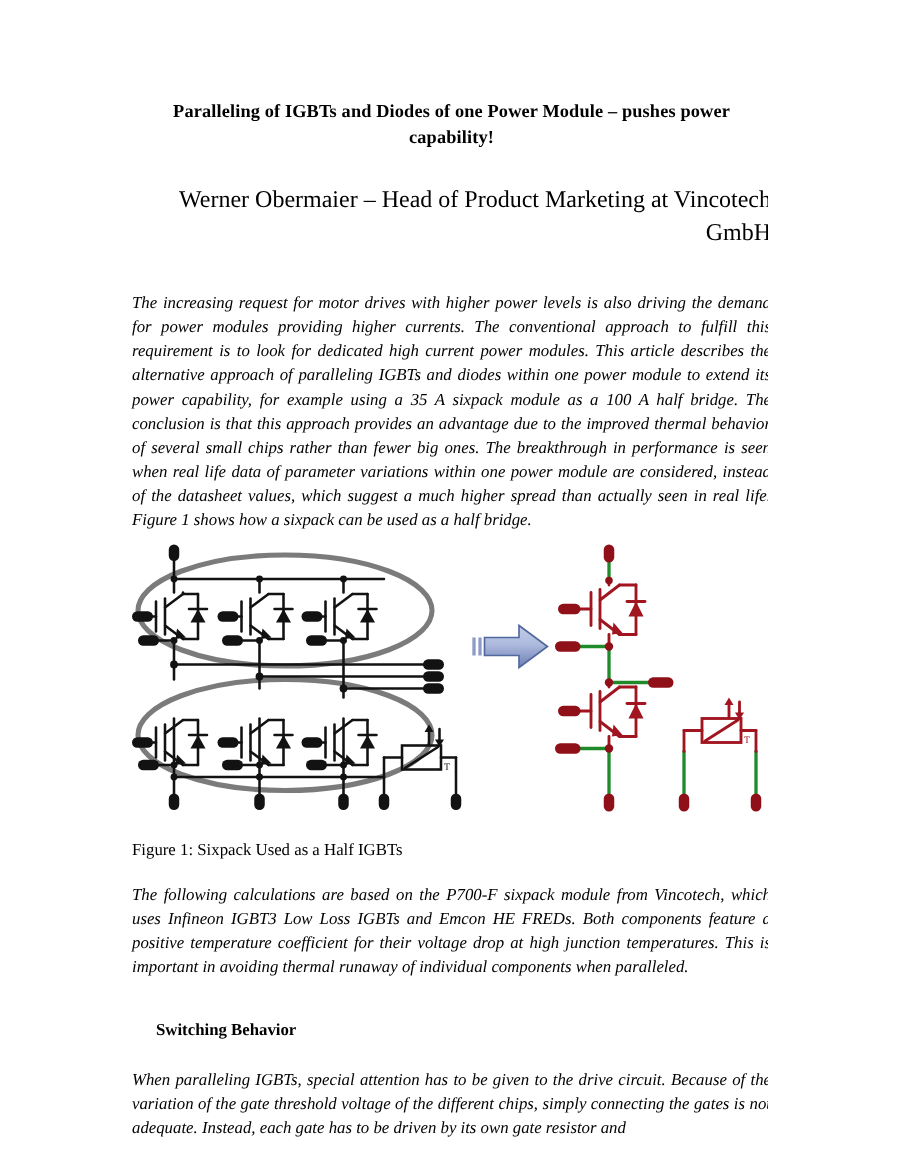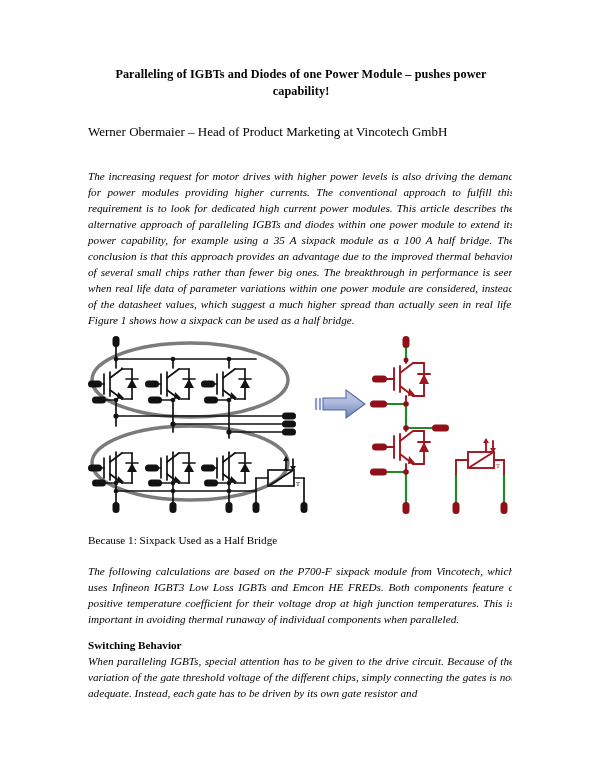--- a/index.html
+++ b/index.html
@@ -29,22 +29,22 @@
   .doc-title {
     font-size: 12.2px;
     font-weight: bold;
     text-align: center;
     line-height: 1.42;
     margin: 0;
     padding-top: 66px;
     letter-spacing: 0.1px;
   }
   .doc-author {
-    font-size: 13px;
-    text-align: left;
+    font-size: 16px;
+    text-align: right;
     margin: 0;
     padding-top: 22px;
     line-height: 1.4;
   }
   .body-para {
     font-size: 11.2px;
     text-align: justify;
     line-height: 1.43;
     margin: 0;
     text-indent: 0;
@@ -52,21 +52,21 @@
   }
   .p1 { padding-top: 27px; }
   .fig-caption {
     font-size: 11.2px;
     line-height: 1.4;
     margin: 0;
   }
   .section-heading {
     font-size: 11.2px;
     font-weight: bold;
-    margin: 0;
+    margin: 16px;
     line-height: 1.4;
   }
   .spacer-14 { height: 14px; }
   .spacer-11 { height: 11px; }
 
   
   .figure-wrap {
     position: relative;
     width: 426px;
     height: 205px;
@@ -374,21 +374,21 @@
           <rect x="284" y="115.5" width="15" height="7" rx="3.5"></rect>
           <rect x="282" y="140.5" width="17" height="7" rx="3.5"></rect>
           <rect x="344" y="96.5" width="17" height="7" rx="3.5"></rect>
           <rect x="314.5" y="174" width="7" height="12" rx="3.5"></rect>
           <rect x="364.5" y="174" width="7" height="12" rx="3.5"></rect>
           <rect x="412.5" y="174" width="7" height="12" rx="3.5"></rect>
         </g>
       </svg>
     </div>
 
-    <div class="fig-caption">Because 1: Sixpack Used as a Half Bridge</div>
+    <div class="fig-caption">Figure 1: Sixpack Used as a Half IGBTs</div>
 
     <div class="spacer-14"></div>
 
     <div class="body-para">The following calculations are based on the P700-F sixpack module from Vincotech, which uses Infineon IGBT3 Low Loss IGBTs and Emcon HE FREDs. Both components feature a positive temperature coefficient for their voltage drop at high junction temperatures. This is important in avoiding thermal runaway of individual components when paralleled.</div>
 
     <div class="spacer-11"></div>
 
     <div class="section-heading">Switching Behavior</div>
 
     <div class="body-para">When paralleling IGBTs, special attention has to be given to the drive circuit. Because of the variation of the gate threshold voltage of the different chips, simply connecting the gates is not adequate. Instead, each gate has to be driven by its own gate resistor and</div>

